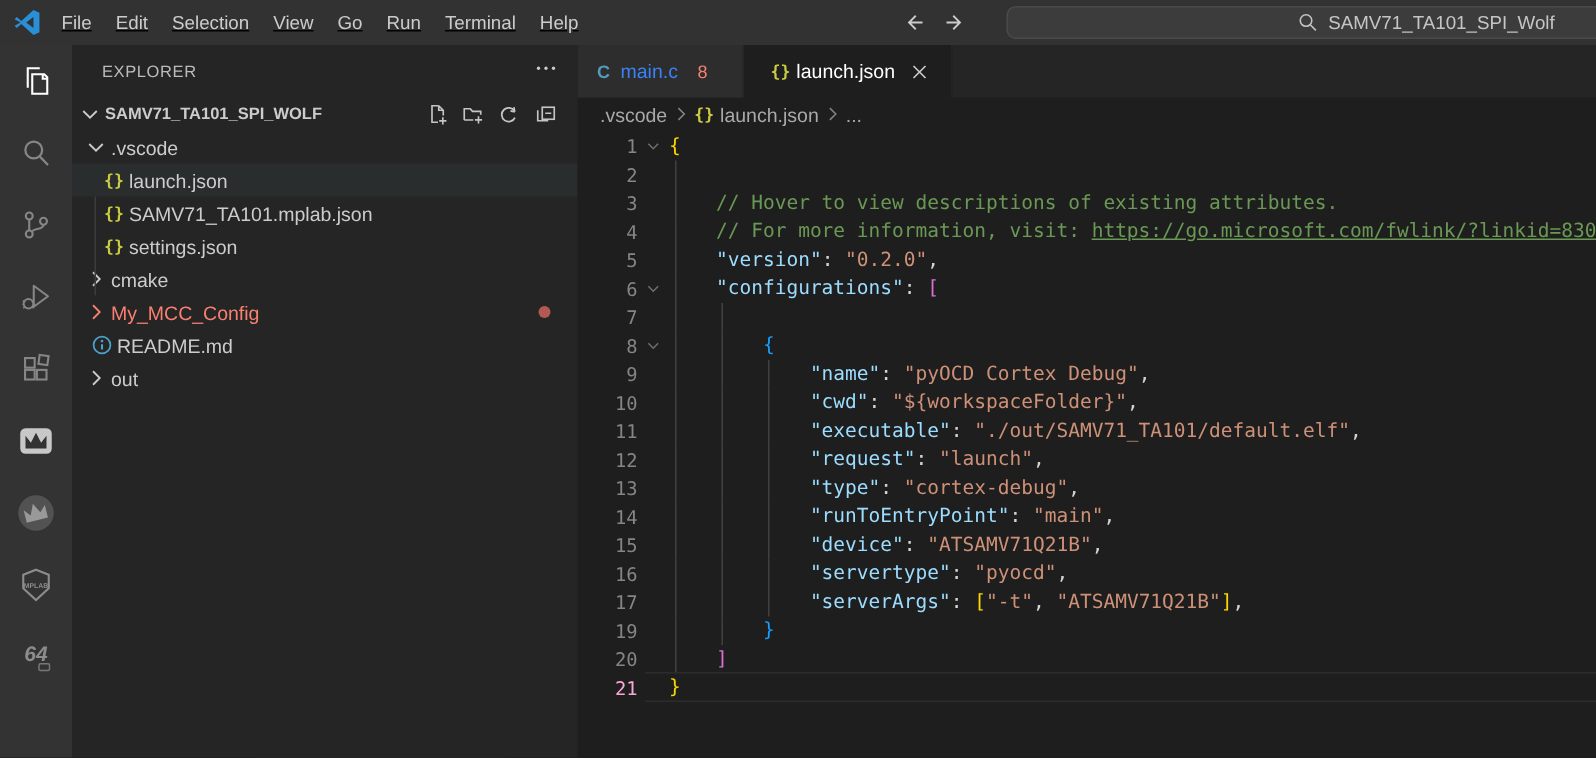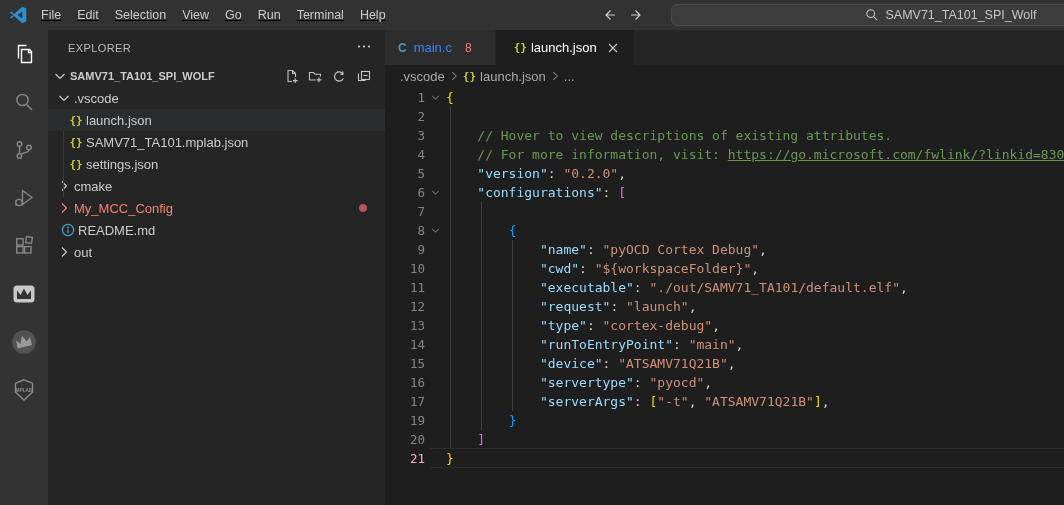--- a/index.html
+++ b/index.html
@@ -185,20 +185,28 @@
         </span>
       </div>
       <div class="ab-item">
         <span>
           <svg width="26" height="26" viewBox="0 0 26 26">
             <path d="M13 2.8 L21.5 6.2 V15.2 L13 23 L4.5 15.2 V6.2 Z" stroke="#8c8c8c" stroke-width="1.4" fill="none"></path>
             <text x="13" y="14.8" font-size="4.6" fill="#8c8c8c" text-anchor="middle" font-family="Liberation Sans,sans-serif" font-weight="bold">MPLAB</text>
           </svg>
         </span>
       </div>
+      <div class="ab-item">
+        <span>
+          <svg width="26" height="26" viewBox="0 0 26 26">
+            <text x="13" y="15.5" font-size="14" fill="#8c8c8c" text-anchor="middle" font-family="Liberation Sans,sans-serif" font-weight="bold" font-style="italic">64</text>
+            <rect x="15" y="17.5" width="7" height="4.5" rx="1" stroke="#777777" fill="none"></rect>
+          </svg>
+        </span>
+      </div>
     </div>
 
   <div class="sidebar">
     <div class="sb-header">
       <span class="sb-title">EXPLORER</span>
       <span class="sb-ellipsis">
         <svg width="16" height="16" viewBox="0 0 16 16">
             <circle cx="3" cy="8.5" r="1.1" fill="#cccccc"></circle>
             <circle cx="8" cy="8.5" r="1.1" fill="#cccccc"></circle>
             <circle cx="13" cy="8.5" r="1.1" fill="#cccccc"></circle>

